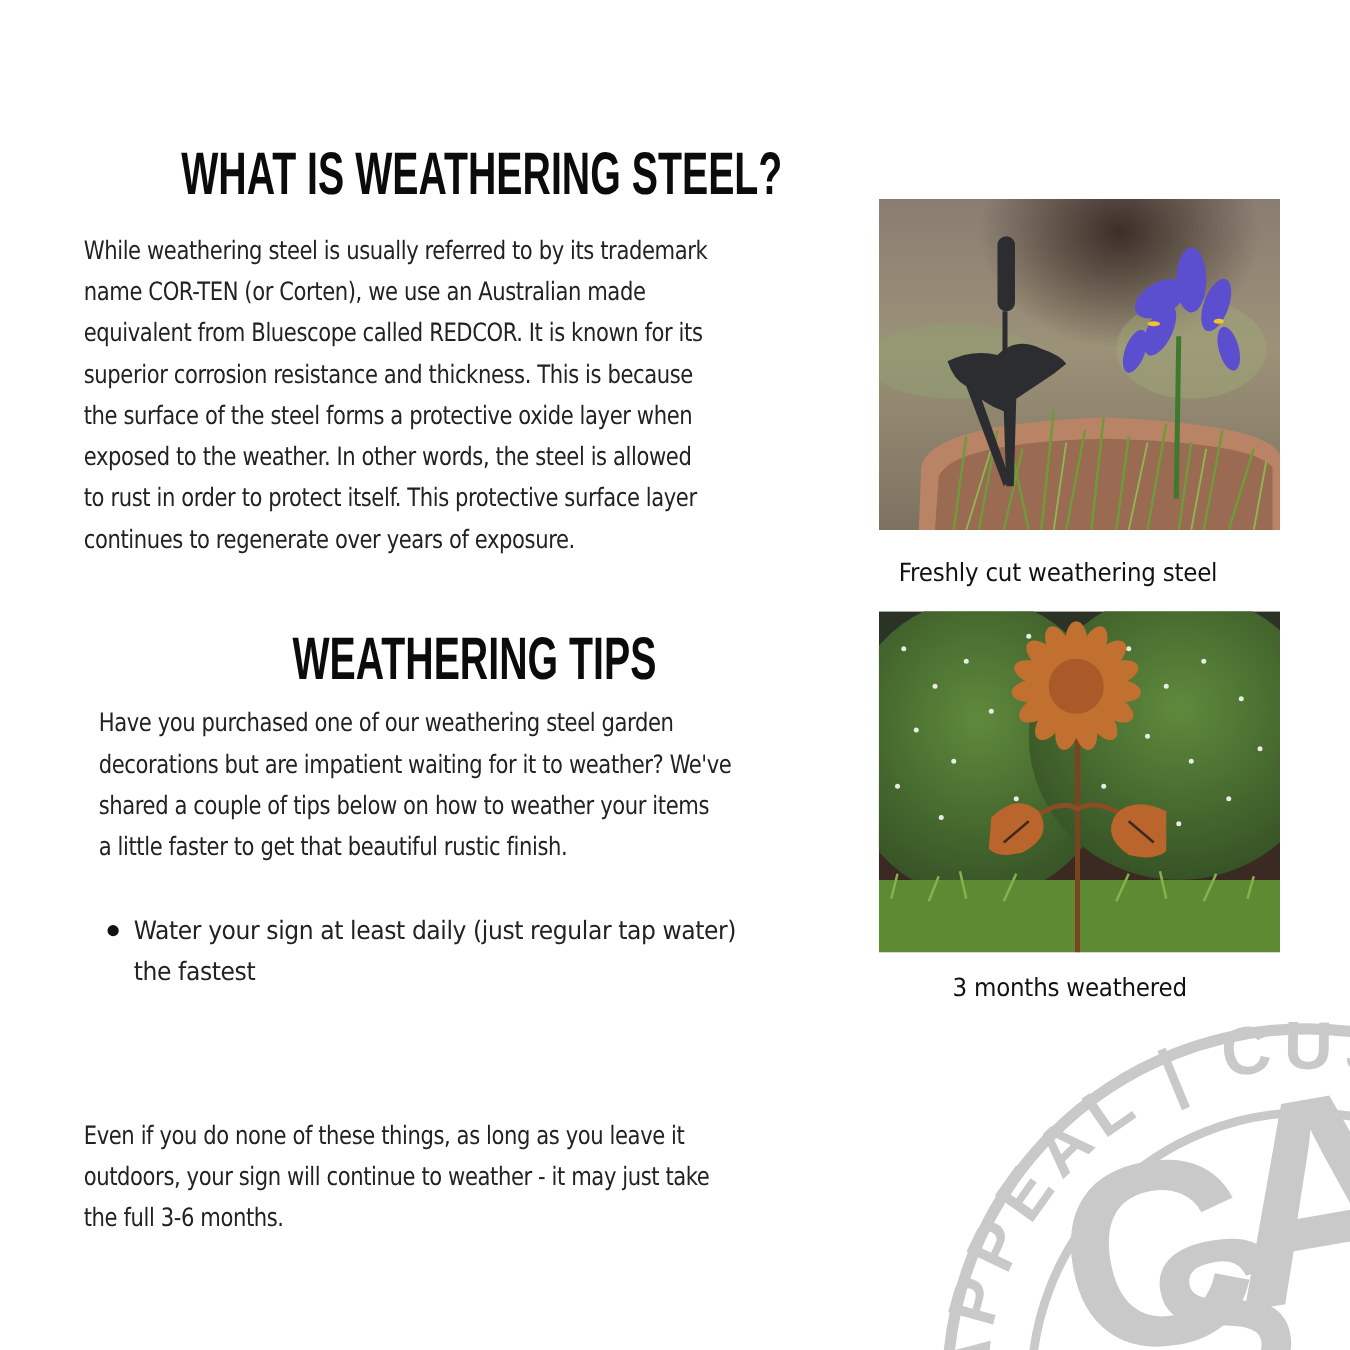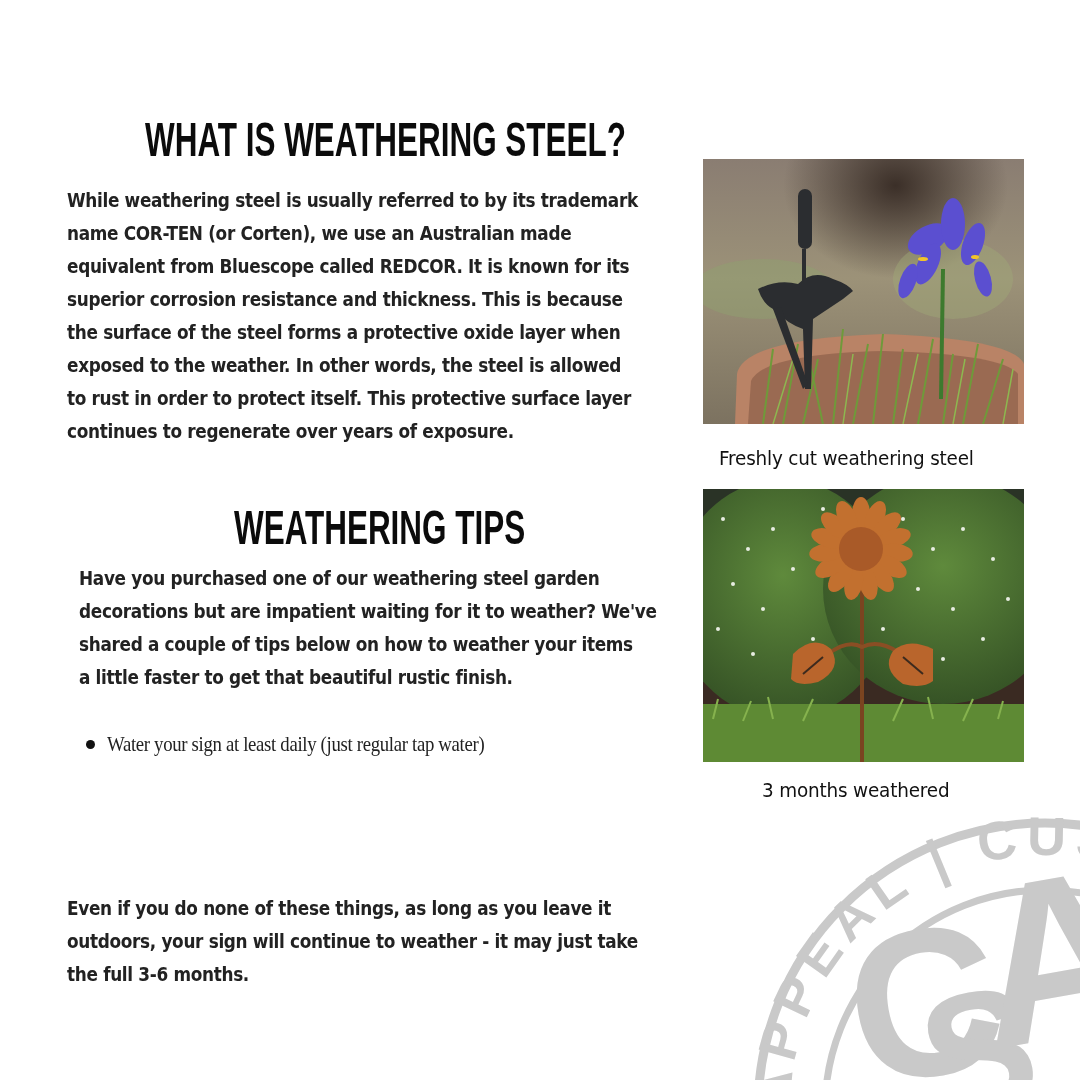--- a/index.html
+++ b/index.html
@@ -23,21 +23,21 @@
     transform-origin: left top;
     letter-spacing: 0px;
     margin: 0;
   }
   #h1 { left: 145px; top: 116px; font-size: 48px; line-height: 48px; transform: scaleX(0.655); }
   #h2 { left: 234px; top: 504px; font-size: 48px; line-height: 48px; transform: scaleX(0.655); }
 
   .para {
     position: absolute; left: 67px;
     font-family: "DejaVu Sans", sans-serif;
-    font-weight: 700;
+    font-weight: 400;
     font-size: 20.2px;
     line-height: 33px;
     color: #222;
     margin: 0;
     letter-spacing: -0.35px;
     white-space: nowrap;
     font-stretch: condensed;
   }
   .para .line { display: block; transform-origin: left center; transform: scaleX(0.93); }
   #p1 { top: 184px; }
@@ -45,21 +45,21 @@
   #p3 { top: 892px; }
 
   .tips {
     position: absolute; left: 83px; top: 728px;
     list-style: none; margin: 0; padding: 0;
     font-family: "DejaVu Sans", sans-serif;
     font-size: 20.2px; line-height: 33px; color: #222;
     letter-spacing: -0.35px;
     white-space: nowrap;
   }
-  .tips li { position: relative; padding-left: 24px; font-family: Liberation Serif, serif; }
+  .tips li { position: relative; padding-left: 24px; }
   .tips li .bullet {
     position: absolute; left: 3px; top: 12px;
     width: 9px; height: 9px; border-radius: 50%; background: #111;
   }
   .tips li .txt { display: block; transform-origin: left center; transform: scaleX(0.93); }
 
   .photo {
     position: absolute; left: 703px; width: 321px; overflow: hidden;
   }
   #photo1 { top: 159px; height: 265px; }
@@ -117,20 +117,23 @@
   <span class="line">Have you purchased one of our weathering steel garden</span>
   <span class="line">decorations but are impatient waiting for it to weather? We've</span>
   <span class="line">shared a couple of tips below on how to weather your items</span>
   <span class="line">a little faster to get that beautiful rustic finish.</span>
 </p>
 
 <ul class="tips">
   <li>
     <span class="bullet"></span>
     <span class="txt">Water your sign at least daily (just regular tap water)</span>
+  </li>
+  <li>
+    <span class="txt">the fastest</span>
   </li>
 </ul>
 
 <p id="p3" class="para">
   <span class="line">Even if you do none of these things, as long as you leave it</span>
   <span class="line">outdoors, your sign will continue to weather - it may just take</span>
   <span class="line">the full 3-6 months.</span>
 </p>
 
 <div id="photo1" class="photo">

